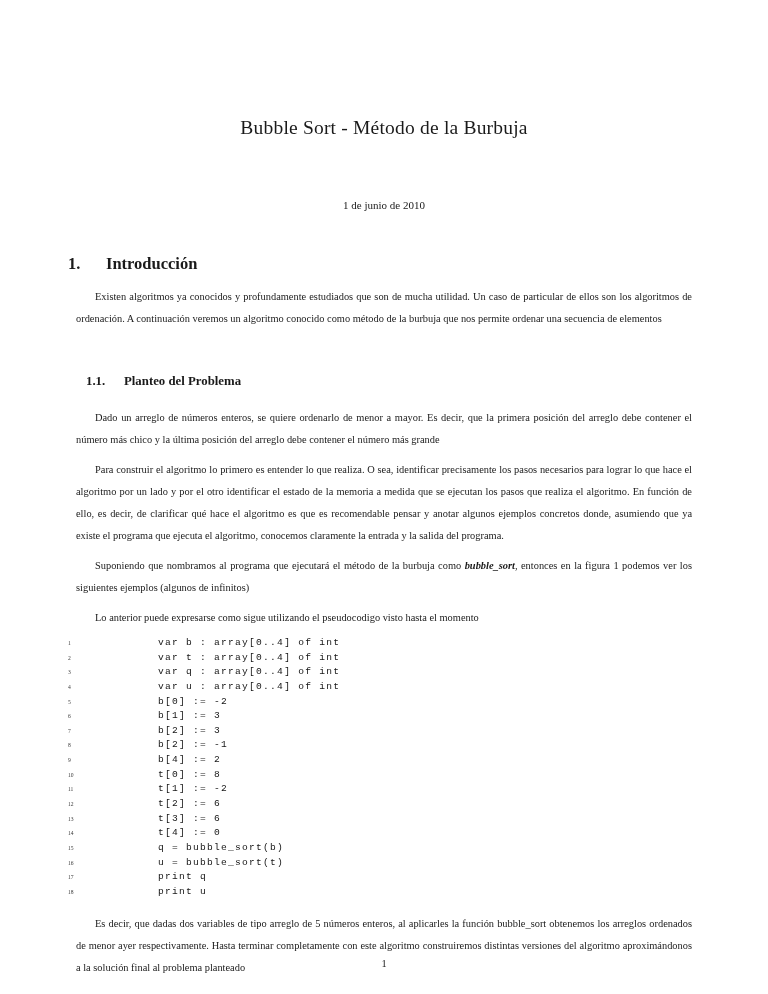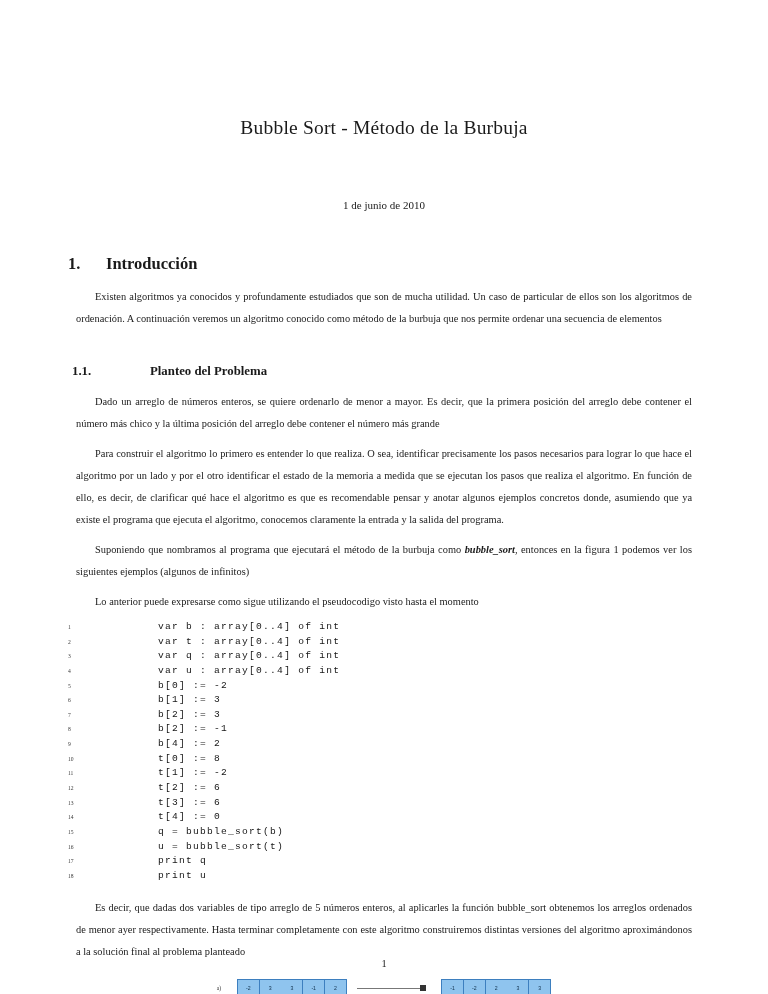--- a/index.html
+++ b/index.html
@@ -44,24 +44,23 @@
     font-size: 16.5px;
     font-weight: bold;
     margin: 0;
     padding-top: 43px;
     display: flex;
   }
   .h1 .num { width: 38px; display: inline-block; }
   .h2 {
     font-size: 12.8px;
     font-weight: bold;
-    margin: 4px;
+    margin: 18px;
     padding-top: 26px;
     display: flex;
-    gap: 40px;
   }
   .h2 .num { width: 38px; display: inline-block; }
 
   
   p.body {
     font-size: 10.4px;
     line-height: 22px;
     text-align: justify;
     margin: 8px;
     text-indent: 19px;

